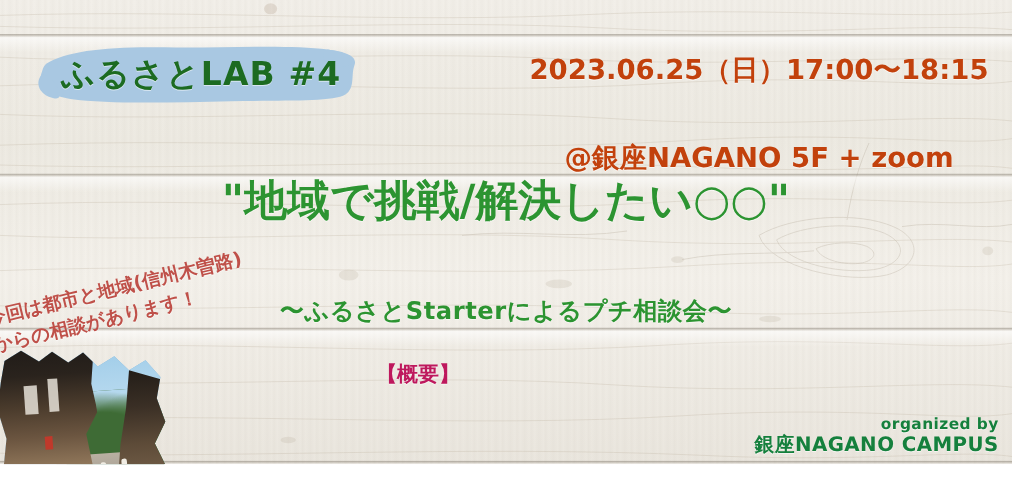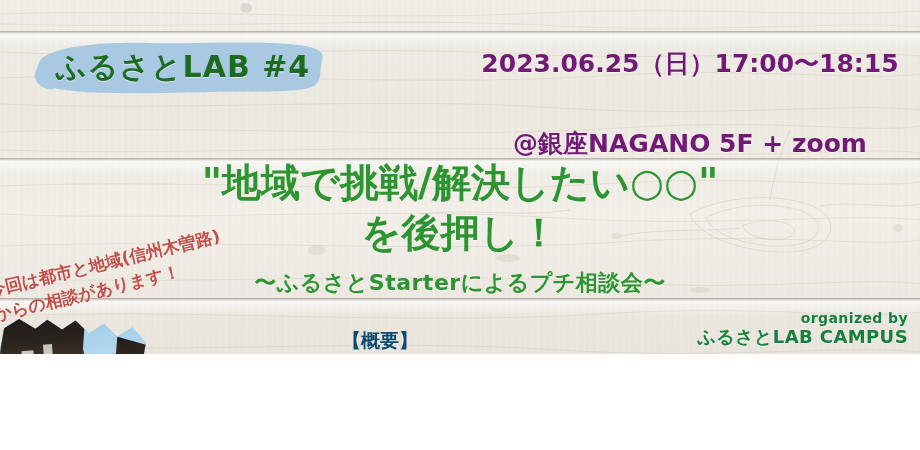--- a/index.html
+++ b/index.html
@@ -7,21 +7,21 @@
     padding: 0;
     background: #ffffff;
   }
   body {
     font-family: "Liberation Sans", sans-serif;
   }
 
   .poster {
     position: relative;
     width: 920px;
-    height: 354px;
+    height: 422px;
     overflow: hidden;
     background-color: #efece5;
   }
 
   
   .wood-base {
     position: absolute;
     inset: 0;
     background:
       
@@ -82,21 +82,21 @@
     padding-left: 6px;
   }
 
   
   .datetime-block {
     position: absolute;
     left: 480px;
     top: 48px;
     width: 420px;
     text-align: center;
-    color: #701a75;
+    color: #c2410c;
     font-family: "DejaVu Sans", sans-serif;
     font-weight: 700;
     line-height: 1.26;
     text-shadow: 0 1px 0 rgba(255,255,255,0.6);
   }
   .datetime-line1 { font-size: 25px; letter-spacing: 0px; }
   .datetime-line2 { font-size: 25px; letter-spacing: 0px; margin-top: 48px; }
 
   
   .headline {
@@ -129,21 +129,21 @@
     letter-spacing: .5px;
     text-shadow: 0 1px 0 rgba(255,255,255,0.5);
   }
 
   
   .overview {
     position: absolute;
     left: 342px;
     top: 328px;
     width: 560px;
-    color: #0c4a6e;
+    color: #be185d;
     font-family: Liberation Sans, sans-serif;
     font-weight: 700;
     font-size: 19px;
     line-height: 1.38;
     text-shadow: 0 1px 0 rgba(255,255,255,0.5);
   }
   .overview-heading { display: block; }
   .overview-b1 { display: block; }
   .overview-b2 { display: block; padding-left: 18px; }
 
@@ -326,21 +326,20 @@
     <div class="badge-label">ふるさとLAB #4</div>
   </div>
 
   <div class="datetime-block">
     <div class="datetime-line1">2023.06.25（日）17:00〜18:15</div>
     <div class="datetime-line2">@銀座NAGANO 5F + zoom</div>
   </div>
 
   <div class="headline">
     <span class="headline-l1">"地域で挑戦/解決したい○○"</span>
-    <span class="headline-l2">を後押し！</span>
   </div>
 
   <div class="subtitle">〜ふるさとStarterによるプチ相談会〜</div>
 
   <div class="overview">
     <span class="overview-heading">【概要】</span>
   </div>
 
   <div class="note">
     <span class="note-l1">今回は都市と地域(信州木曽路)</span>
@@ -356,16 +355,16 @@
     <div class="photo-sign" style="left:16%;top:26%;width:12px;height:26px;"></div>
     <div class="photo-sign" style="left:30%;top:22%;width:9px;height:30px;"></div>
     <div class="photo-red"></div>
     <div class="photo-person" style="left:58%;top:80%;"></div>
     <div class="photo-person" style="left:64%;top:82%;"></div>
     <div class="photo-person" style="left:70%;top:79%;"></div>
   </div>
 
   <div class="credit">
     <span class="credit-l1">organized by</span>
-    <span class="credit-l2">ふるさとLAB CAMPUS</span>
+    <span class="credit-l2">銀座NAGANO CAMPUS</span>
   </div>
 
 </div>
 
 </body></html>

